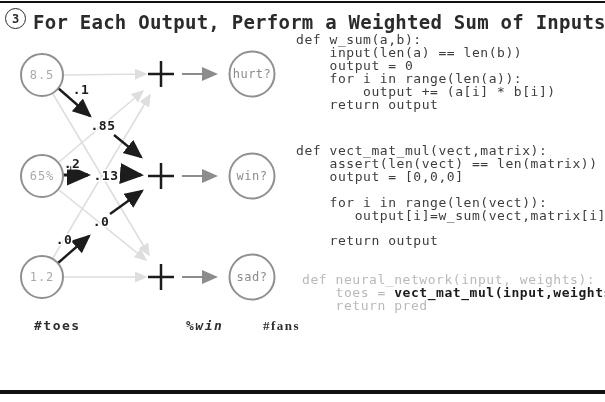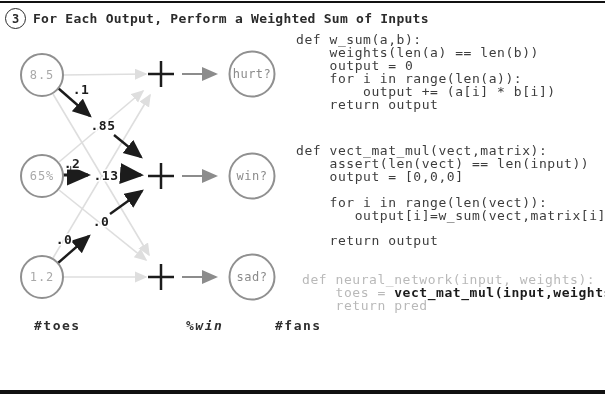--- a/index.html
+++ b/index.html
@@ -14,21 +14,21 @@
   .rule-bottom{position:absolute;left:0;top:390px;width:605px;height:4px;background:#111;}
 
   .step-circle{
     position:absolute;left:5px;top:8px;width:19px;height:19px;
     border:1.6px solid #2b2b2b;border-radius:50%;
     font-size:12px;font-weight:bold;color:#2b2b2b;
     display:flex;align-items:center;justify-content:center;line-height:1;
   }
   .fig-title{
     position:absolute;left:33px;top:11px;
-    font-size:13px;font-weight:bold;color:#2b2b2b;letter-spacing:0.25px;white-space:pre;
+    font-size:19px;font-weight:bold;color:#2b2b2b;letter-spacing:0.25px;white-space:pre;
   }
 
   .net-svg{position:absolute;left:0;top:40px;}
   .net-svg text{font-family:"DejaVu Sans Mono","Liberation Mono",monospace;}
   .node-label{font-size:12px;fill:#a9a9a9;letter-spacing:1px;}
   .out-label{font-size:12px;fill:#8b8b8b;letter-spacing:0.5px;}
   .wlabel{font-size:13px;font-weight:bold;fill:#1c1c1c;letter-spacing:0.5px;
           paint-order:stroke;stroke:#ffffff;stroke-width:3px;}
 
   .code-col{position:absolute;left:296px;top:0;width:309px;}
@@ -40,21 +40,21 @@
   .code-gray{color:#b9b9b9;}
   .code-em{color:#1c1c1c;font-weight:bold;}
   .blk-wsum{top:34px;}
   .blk-vmm{top:145px;}
   .blk-nn{top:274px;margin-left:6px;}
 
   .col-label{
     position:absolute;top:318px;
     font-size:13px;font-weight:bold;color:#2f2f2f;letter-spacing:1.5px;white-space:pre;
   }
-  .lbl-0{left:34px;} .lbl-1{left:186px;font-style:italic;} .lbl-2{left:275px;}
+  .lbl-0{left:34px;} .lbl-1{left:186px;font-style:italic;} .lbl-2{left:263px;font-family:Liberation Serif, serif;}
 
   .equations{position:absolute;left:8px;top:343px;}
   .eq-line{
     font-size:13px;line-height:13.4px;letter-spacing:0.6px;
     color:#303030;white-space:pre;
   }
 </style>
 </head>
 <body>
 
@@ -140,29 +140,29 @@
     <text class="wlabel" x="103" y="90" text-anchor="middle">.85</text>
     <text class="wlabel" x="72" y="128" text-anchor="middle">.2</text>
     <text class="wlabel" x="106" y="140" text-anchor="middle">.13</text>
     <text class="wlabel" x="101" y="186" text-anchor="middle">.0</text>
     <text class="wlabel" x="64" y="204" text-anchor="middle">.0</text>
   </svg>
 
   <div class="code-col">
     <div class="code-block blk-wsum">
       <div class="code-line">def w_sum(a,b):</div>
-      <div class="code-line">    weights(len(a) == len(b))</div>
+      <div class="code-line">    input(len(a) == len(b))</div>
       <div class="code-line">    output = 0</div>
       <div class="code-line">    for i in range(len(a)):</div>
       <div class="code-line">        output += (a[i] * b[i])</div>
       <div class="code-line">    return output</div>
     </div>
     <div class="code-block blk-vmm">
       <div class="code-line">def vect_mat_mul(vect,matrix):</div>
-      <div class="code-line">    assert(len(vect) == len(input))</div>
+      <div class="code-line">    assert(len(vect) == len(matrix))</div>
       <div class="code-line">    output = [0,0,0]</div>
       <div class="code-line"></div>
       <div class="code-line">    for i in range(len(vect)):</div>
       <div class="code-line">       output[i]=w_sum(vect,matrix[i])</div>
       <div class="code-line"></div>
       <div class="code-line">    return output</div>
     </div>
     <div class="code-block blk-nn">
       <div class="code-line code-gray">def neural_network(input, weights):</div>
       <div class="code-line"><span class="code-gray">    toes = </span><span class="code-em">vect_mat_mul(input,weights)</span></div>

